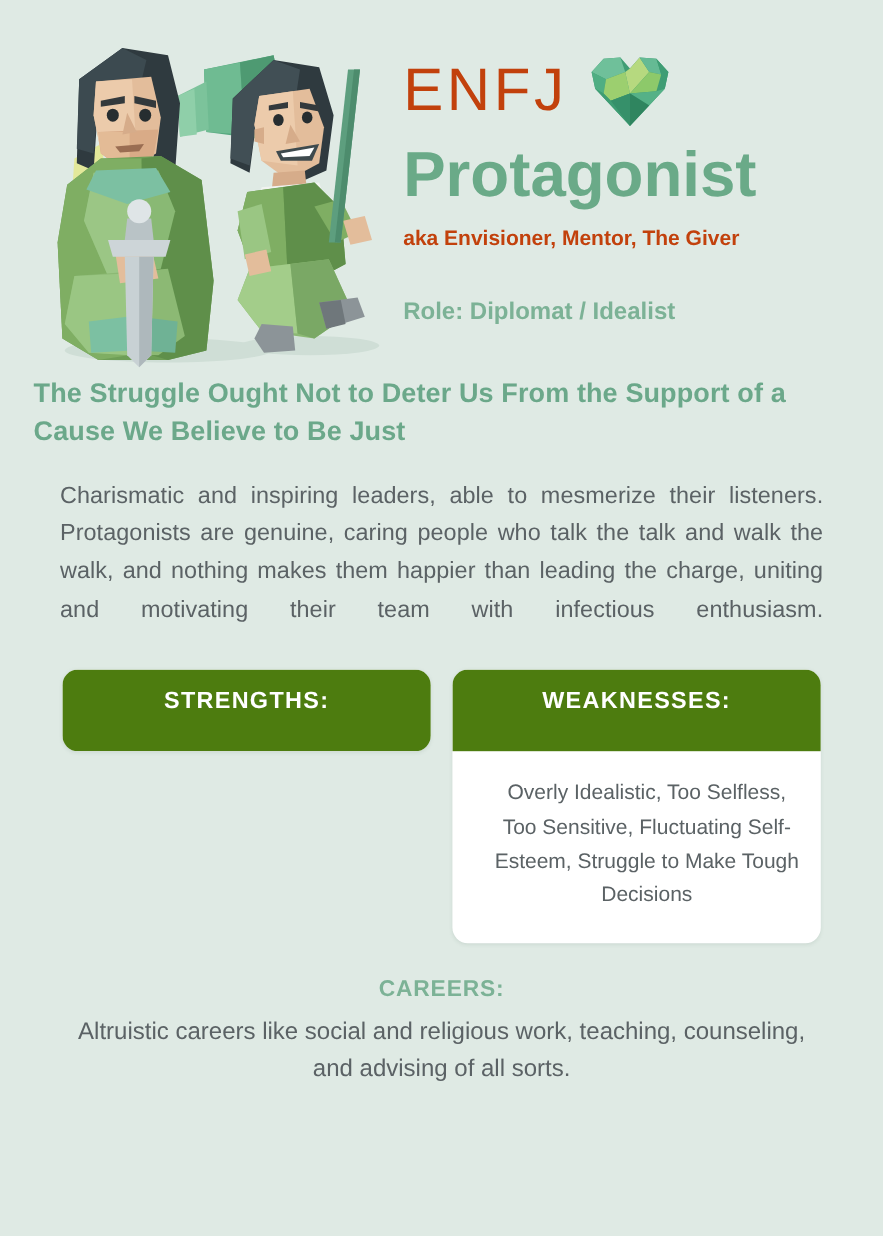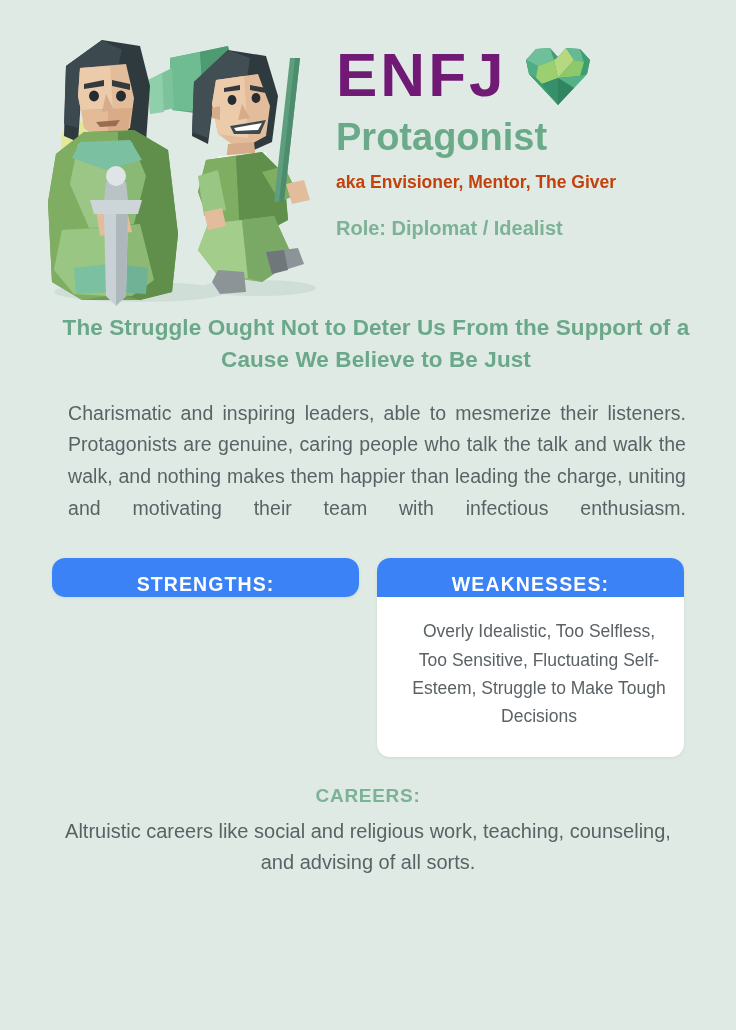--- a/index.html
+++ b/index.html
@@ -41,96 +41,95 @@
     flex: 1;
     padding-top: 26px;
     padding-left: 14px;
   }
   .type-row {
     display: flex;
     align-items: center;
     gap: 18px;
   }
   .type-code {
-    font-size: 62px;
-    font-weight: bold;
-    color: #701a75;
+    font-size: 50px;
+    font-weight: normal;
+    color: #c2410c;
     letter-spacing: 3px;
     line-height: 1;
   }
   .heart-logo { width: 68px; height: 62px; }
   .heart-logo svg { display: block; }
 
   .type-name {
-    font-size: 38px;
+    font-size: 53px;
     font-weight: bold;
     color: #6aaa88;
     line-height: 1.05;
     margin-top: 12px;
     letter-spacing: 0px;
   }
   .aka {
     font-size: 17.5px;
     font-weight: bold;
     color: #c2410c;
     line-height: 1.42;
     margin-top: 12px;
     max-width: 290px;
   }
   .role {
     font-size: 20px;
     font-weight: bold;
     color: #7cb296;
-    margin-top: 22px;
+    margin-top: 39px;
   }
 
   
   .quote {
-    text-align: center;
     font-size: 22.5px;
     font-weight: bold;
     color: #6ba88a;
     line-height: 1.42;
     padding: 12px 12px 0 28px;
     letter-spacing: 0.1px;
   }
 
   
   .description {
     text-align: justify;
     text-align-last: justify;
     font-size: 19.5px;
     color: #5b6265;
     line-height: 1.62;
-    padding: 22px 50px 0 68px;
+    padding: 22px 50px 0 50px;
     letter-spacing: 0.05px;
   }
 
   
   .cards {
     display: flex;
     gap: 18px;
     padding: 34px 52px 0 52px;
     align-items: flex-start;
   }
   .card {
     flex: 1 1 0;
     border-radius: 13px;
     overflow: hidden;
     background: #ffffff;
     box-shadow: 0 1px 3px rgba(120,140,130,0.16);
   }
   .card-header {
-    background: #3b82f6;
+    background: #4d7c0f;
     color: #ffffff;
     text-align: center;
     font-size: 19.5px;
     font-weight: bold;
     letter-spacing: 1.1px;
-    padding: 15px 6px 1px 6px;
+    padding: 15px 6px 30px 6px;
   }
   .card-body {
     text-align: center;
     color: #5b6265;
     font-size: 17.5px;
     line-height: 1.62;
     padding: 20px 16px 26px 33px;
   }
   .card.strengths .card-body { padding: 26px 14px 42px 14px; }
 

